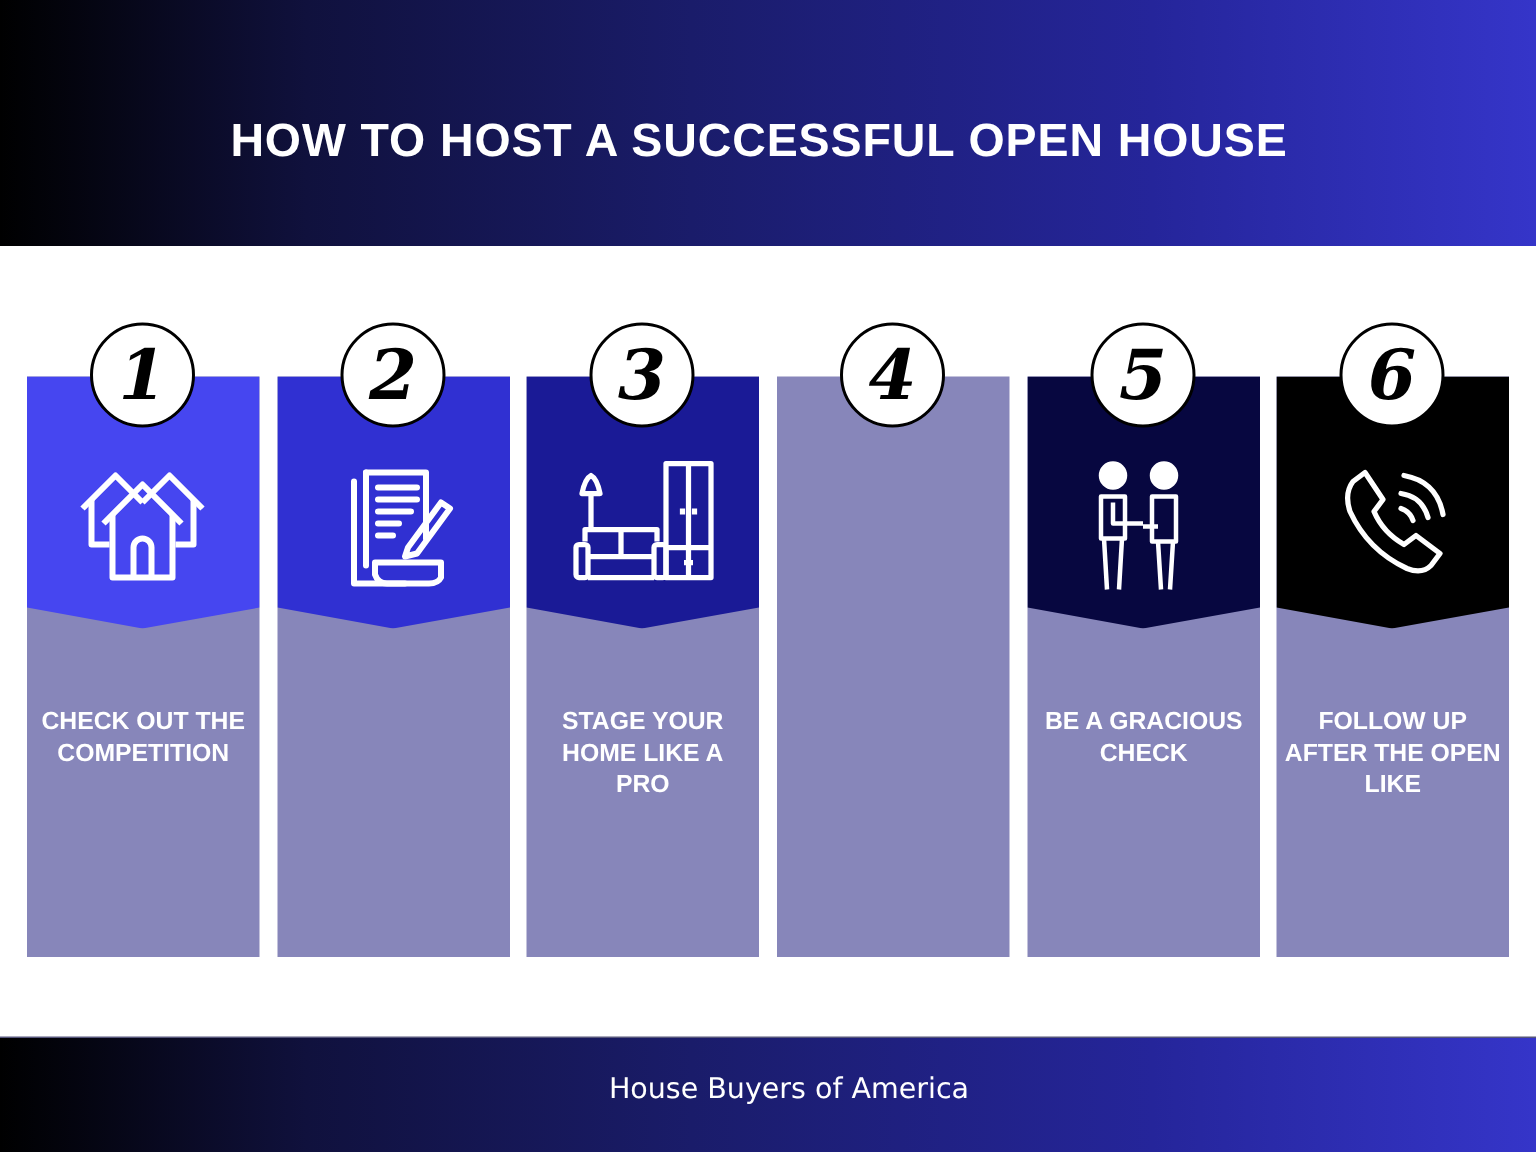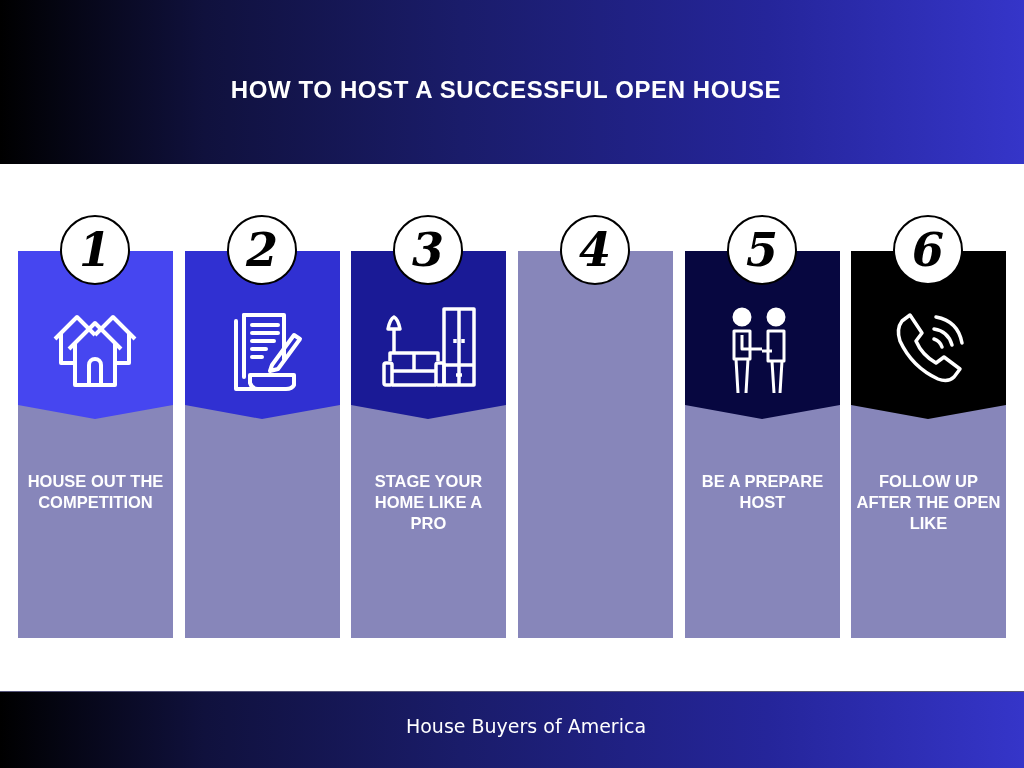--- a/index.html
+++ b/index.html
@@ -1,20 +1,20 @@
 <!DOCTYPE html>
 <html><head>
 <meta charset="utf-8">
 <style>
   html, body { margin:0; padding:0; }
   body { width:1024px; height:768px; position:relative; overflow:hidden; background:#ffffff; font-family:"Liberation Sans", sans-serif; }
   .header { position:absolute; left:0; top:0; width:1024px; height:164px;
     background:linear-gradient(90deg,#000000 0%,#10113d 20%,#1a1c6a 45%,#25259a 75%,#3535c9 100%); }
   .title { position:absolute; left:0; width:1012px; top:76px; text-align:center; color:#ffffff;
-    font-family:"Liberation Sans", sans-serif; font-weight:bold; font-size:24px; letter-spacing:0.6px; }
+    font-family:"Liberation Sans", sans-serif; font-weight:bold; font-size:31px; letter-spacing:0.6px; }
   .footer { position:absolute; left:0; top:691px; width:1024px; height:77px;
     background:linear-gradient(90deg,#000000 0%,#10113d 20%,#1a1c6a 45%,#25259a 75%,#3535c9 100%);
     border-top:1px solid #55557a; }
   .footer-text { position:absolute; left:0; width:1024px; top:23px; text-align:center; color:#ffffff;
     font-family:"DejaVu Sans", sans-serif; font-size:19px;margin-left:14px; }
   .col { position:absolute; top:251px; width:155px; height:387px; }
   .col .bottom { position:absolute; left:0; top:0; width:155px; height:387px; background:#8786ba; }
   .col .top { position:absolute; left:0; top:0; width:155px; height:168px; }
   .col .top svg.band { position:absolute; left:0; top:0; }
   .col .icon { position:absolute; left:27px; top:48px; width:100px; height:100px; }
@@ -44,21 +44,21 @@
       <path d="M50 36 L68 18 L90 40"></path>
         <path d="M84 34 V64 H72"></path>
       <path d="M24 50 L50 24 L76 50"></path>
         <path d="M30 44 V86 H70 V44"></path>
       <path d="M44 86 V66 A6 6 0 0 1 56 66 V86"></path>
     </svg>
   </div>
   <div class="badge">
       <span>1</span>
     </div>
-  <div class="label">HOUSE OUT THE COMPETITION</div>
+  <div class="label">CHECK OUT THE COMPETITION</div>
 </div>
 
 <div class="col" style="left:185px">
   <div class="bottom"></div>
   <div class="top">
     <svg class="band" width="155" height="168" viewBox="0 0 155 168">
         <polygon points="0,0 155,0 155,154 77,168 0,154" fill="#3030d2"></polygon>
       </svg>
     <svg class="icon" viewBox="0 0 100 100" fill="none" stroke="#fff" stroke-width="4" stroke-linejoin="round" stroke-linecap="round">
       <path d="M24 22 V90 H58"></path>
@@ -120,21 +120,21 @@
         <path d="M30 36 V50 H50"></path>
       <path d="M24 60 L26 94 M36 60 L34 94"></path>
       <path d="M56 32 V62 H72 V32 Z"></path>
         <path d="M50 52 H60"></path>
       <path d="M60 62 L62 94 M70 62 L68 94"></path>
     </svg>
   </div>
   <div class="badge">
       <span>5</span>
     </div>
-  <div class="label">BE A PREPARE HOST</div>
+  <div class="label">BE A GRACIOUS CHECK</div>
 </div>
 
 <div class="col" style="left:851px">
   <div class="bottom"></div>
   <div class="top">
     <svg class="band" width="155" height="168" viewBox="0 0 155 168">
         <polygon points="0,0 155,0 155,154 77,168 0,154" fill="#000000"></polygon>
       </svg>
     <svg class="icon" viewBox="0 0 100 100" fill="none" stroke="#fff" stroke-width="3.5" stroke-linejoin="round" stroke-linecap="round">
       <path d="M24 22 L32 16 L44 34 L38 42 Q44 56 58 64 L66 58 L82 70 L76 78 Q70 84 60 80 Q34 68 22 42 Q18 30 24 22 Z"></path>

